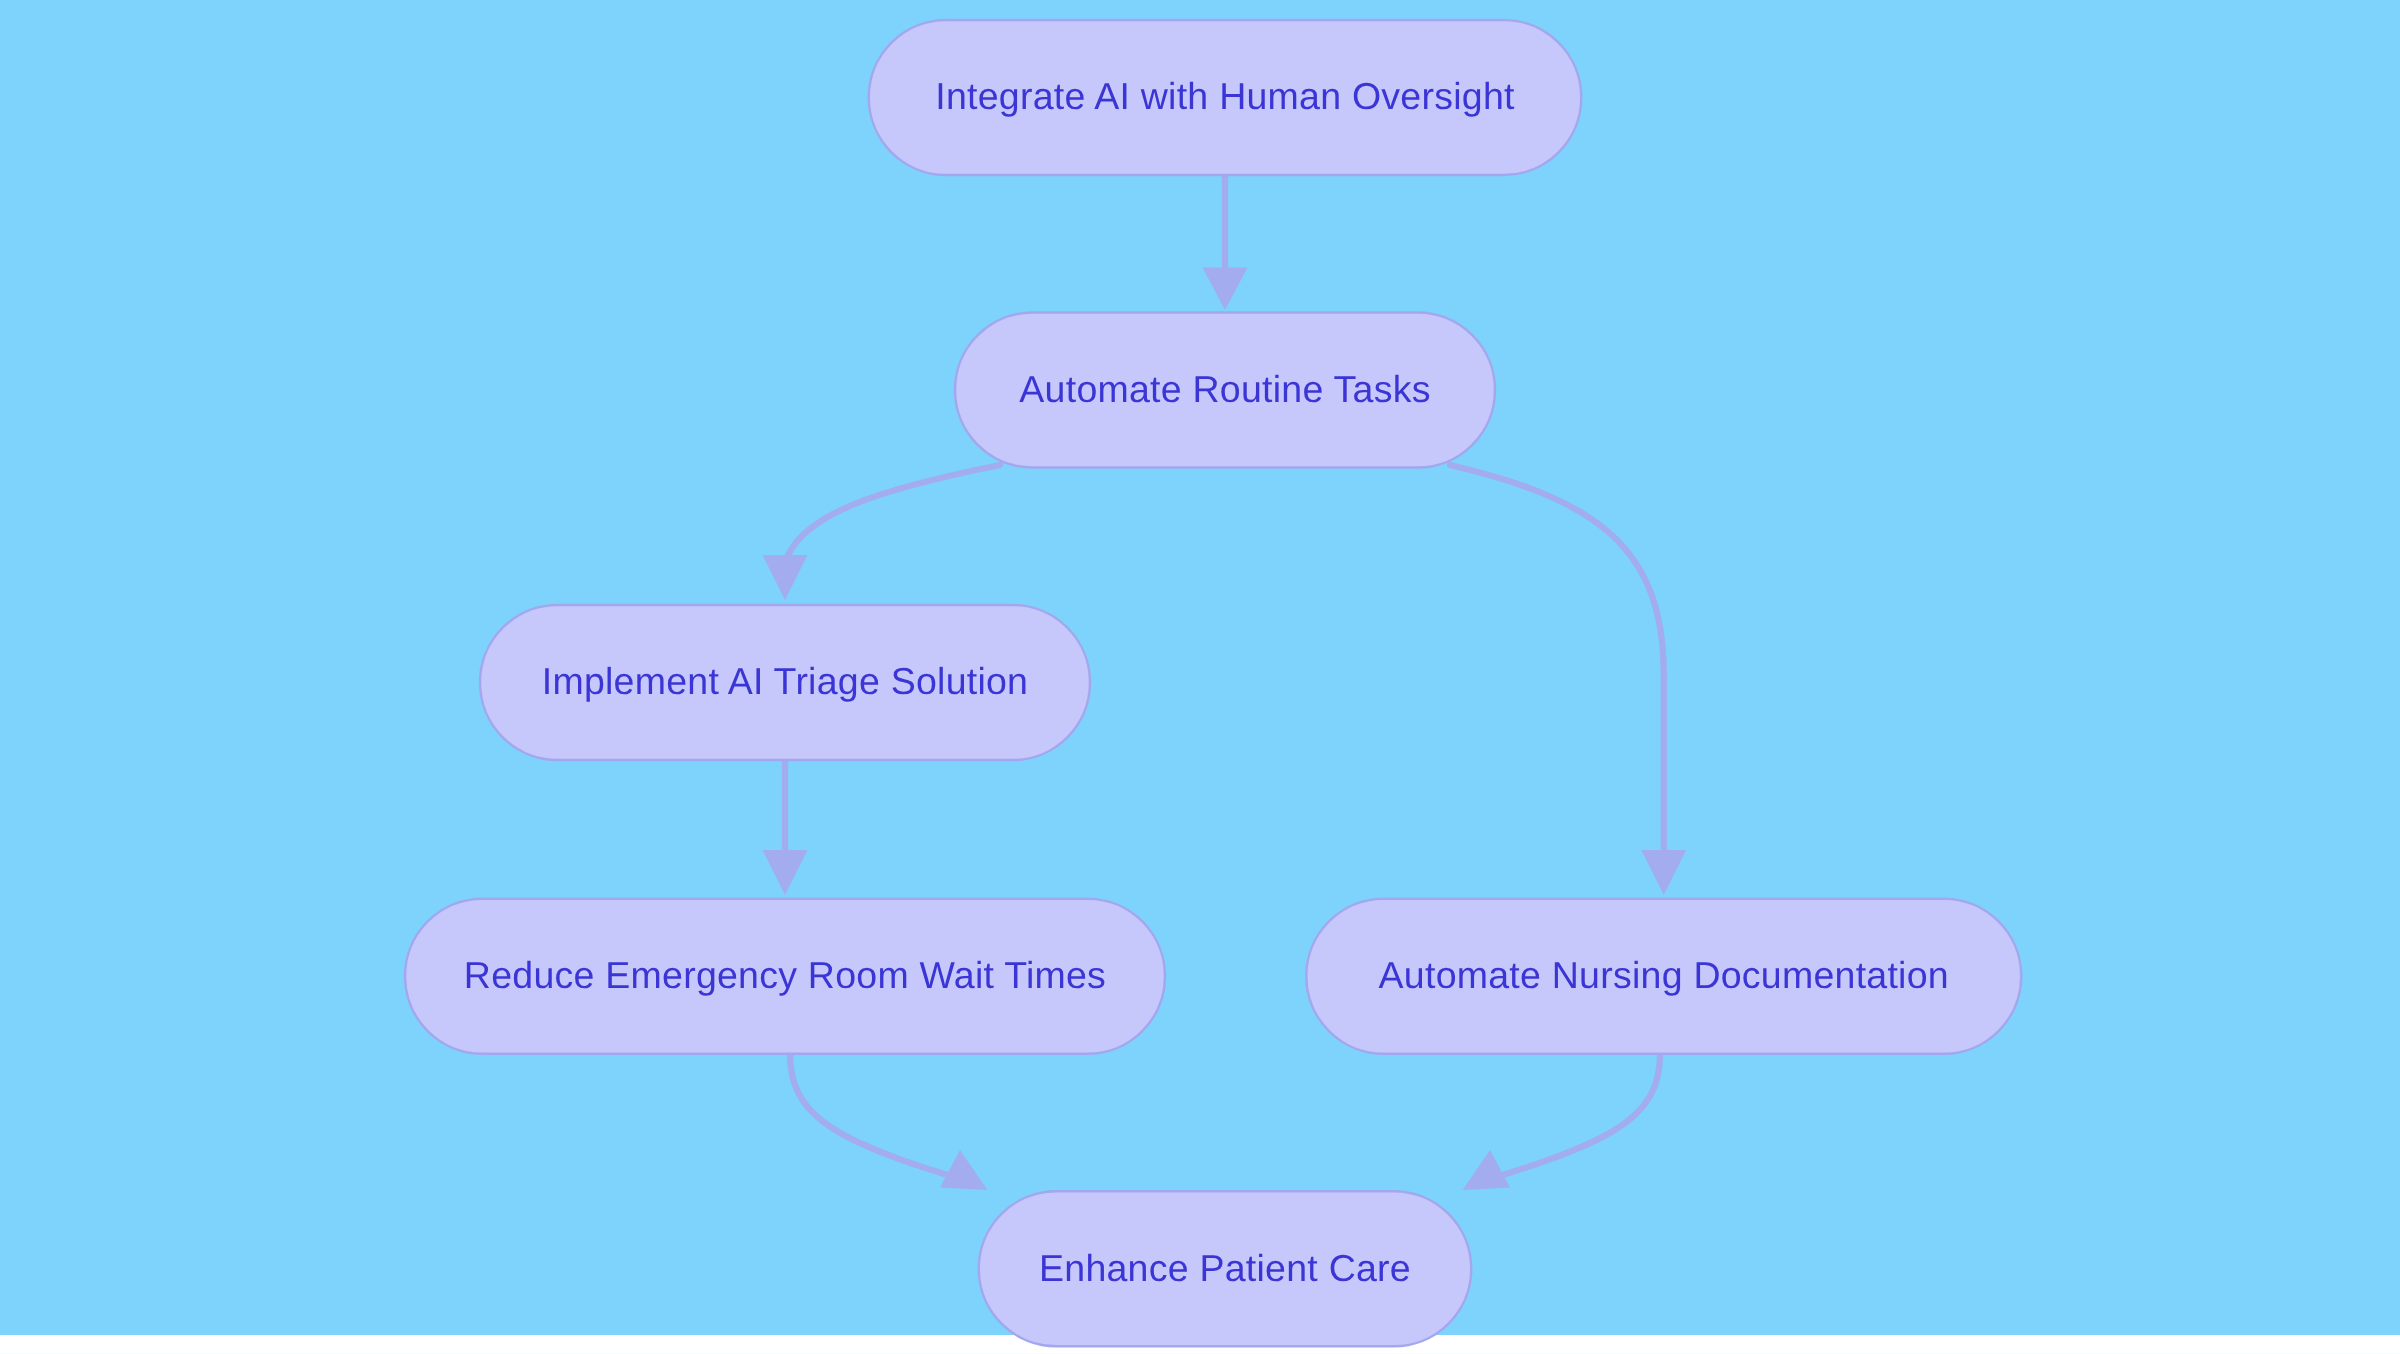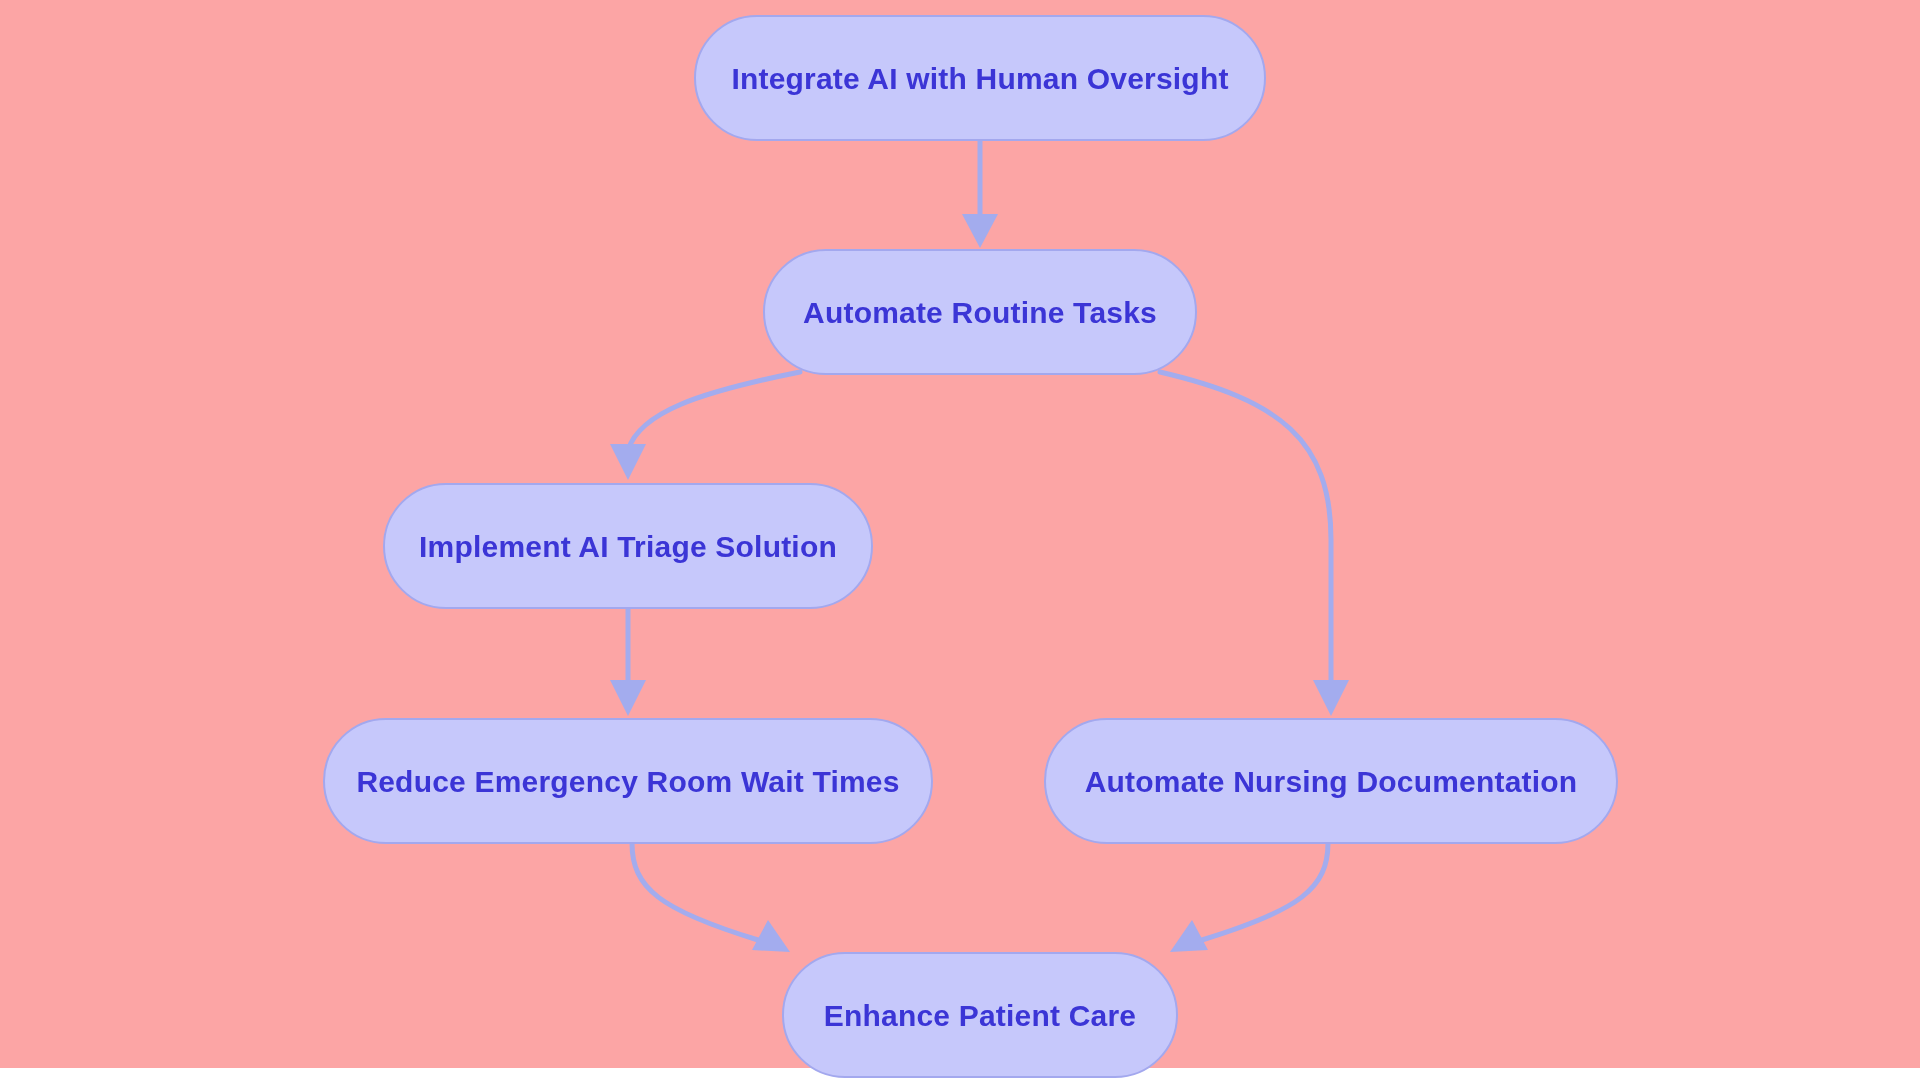--- a/index.html
+++ b/index.html
@@ -10,22 +10,21 @@
   body {
     width: 1920px;
     height: 1083px;
     font-family: "Liberation Sans", sans-serif;
     overflow: hidden;
   }
   #flowchart-root {
     position: relative;
     width: 1920px;
     height: 1068px;
-    background: #fca5a5;
-    font-weight: bold;
+    background: #7dd3fc;
   }
   svg#flow-svg {
     position: absolute;
     top: 0;
     left: 0;
     width: 1920px;
     height: 1083px;
     display: block;
   }
   .node-shape {

